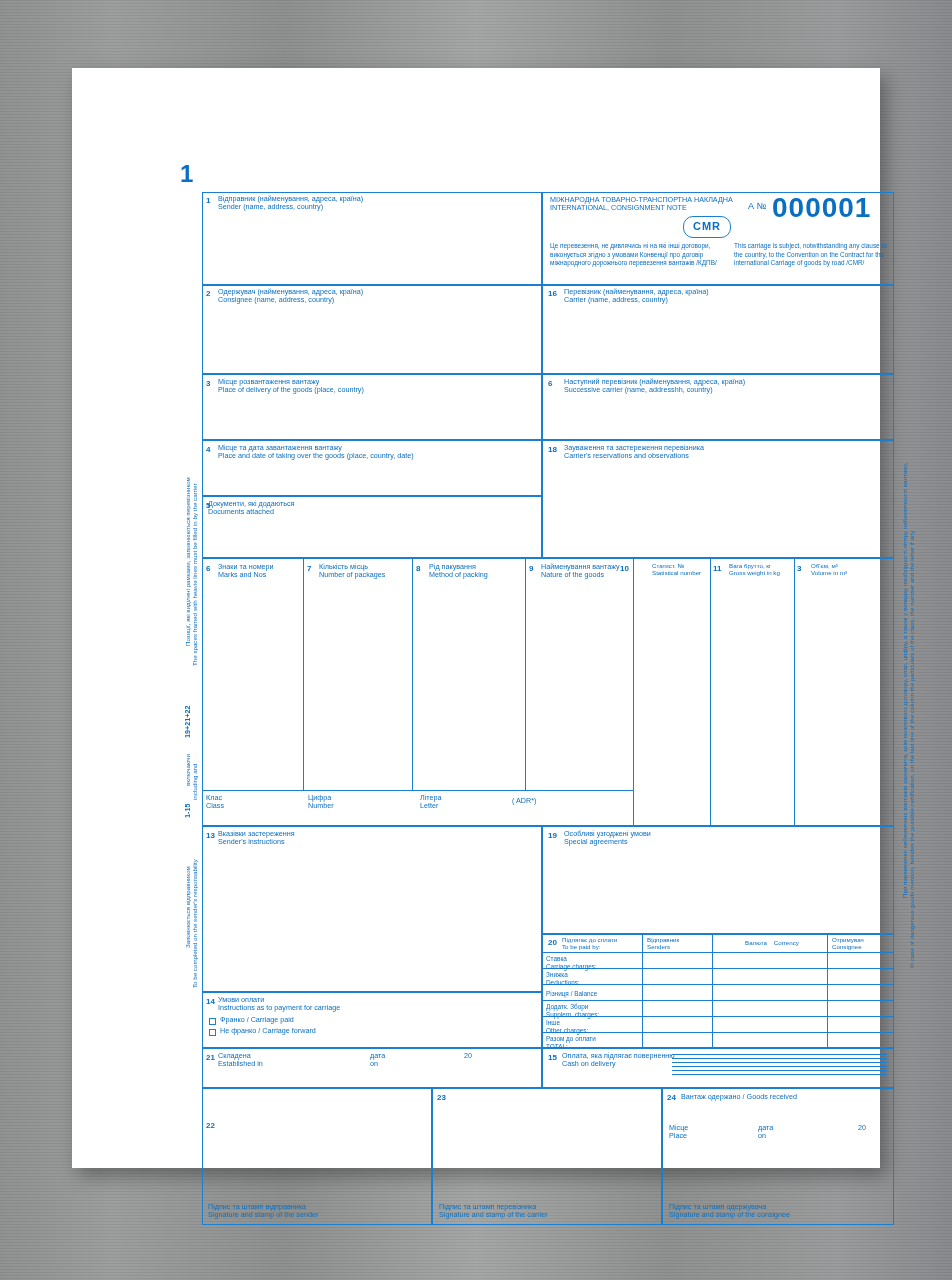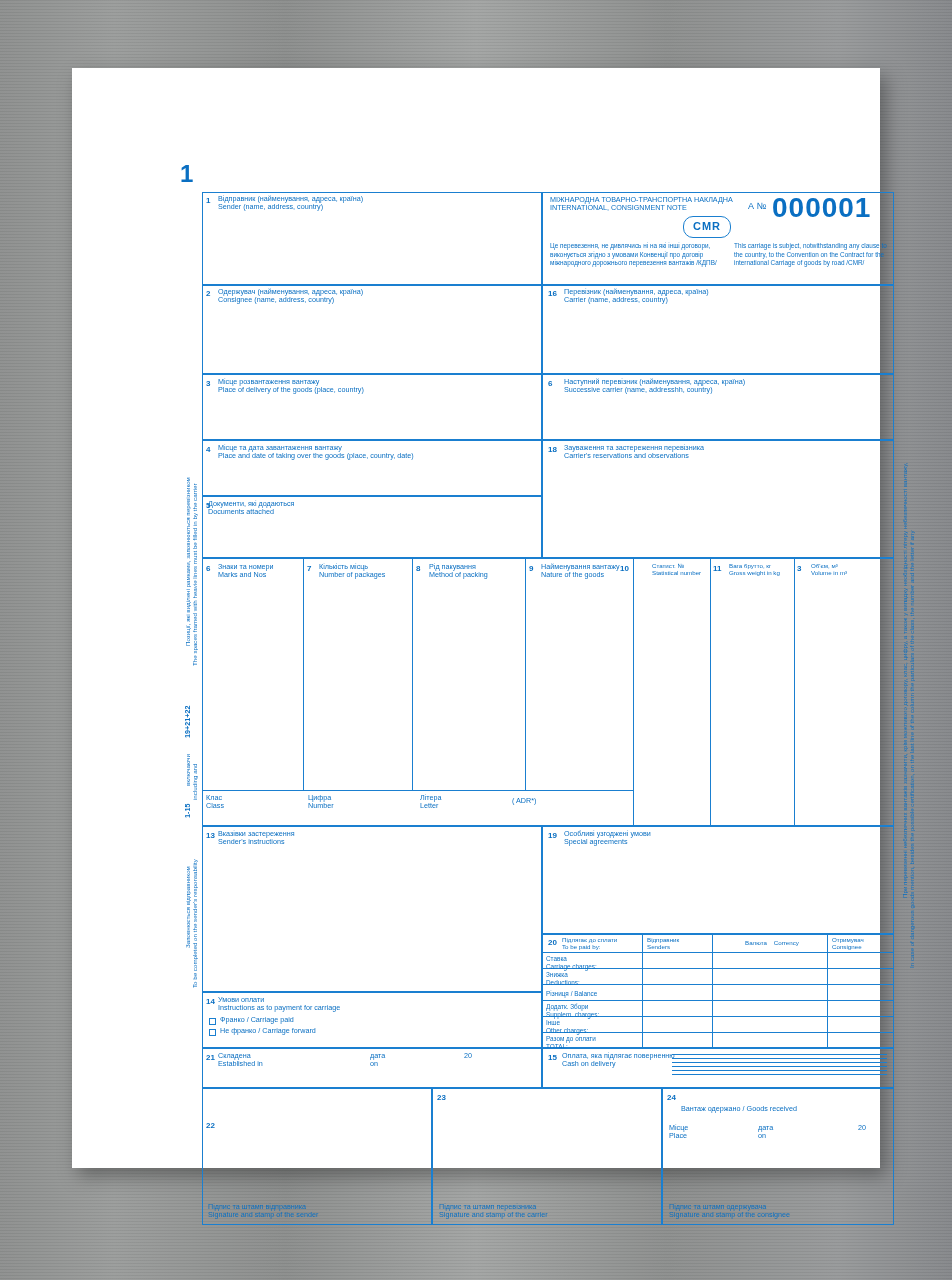--- a/index.html
+++ b/index.html
@@ -340,21 +340,21 @@
 
   <div class="frm" style="left:360px;top:1020px;width:230px;height:137px;"></div>
   <div class="num f8" style="left:365px;top:1025px;">23</div>
   <div class="lbl f7" style="left:367px;top:1135px;">
     <span class="ua">Підпис та штамп перевізника</span>
     <span class="en">Signature and stamp of the carrier</span>
   </div>
 
   <div class="frm" style="left:590px;top:1020px;width:232px;height:137px;"></div>
   <div class="num f8" style="left:595px;top:1025px;">24</div>
-  <div class="lbl f7" style="left:609px;top:1025px;margin-top:12px;">Вантаж одержано / Goods received</div>
+  <div class="lbl f7" style="left:609px;top:1025px;">Вантаж одержано / Goods received</div>
   <div class="lbl f7" style="left:597px;top:1056px;">
     <span class="ua">Місце</span>
     <span class="en">Place</span>
   </div>
   <div class="lbl f7" style="left:686px;top:1056px;">
     <span class="ua">дата</span>
     <span class="en">on</span>
   </div>
   <div class="lbl f7" style="left:786px;top:1056px;">20</div>
   <div class="lbl f7" style="left:597px;top:1135px;">

